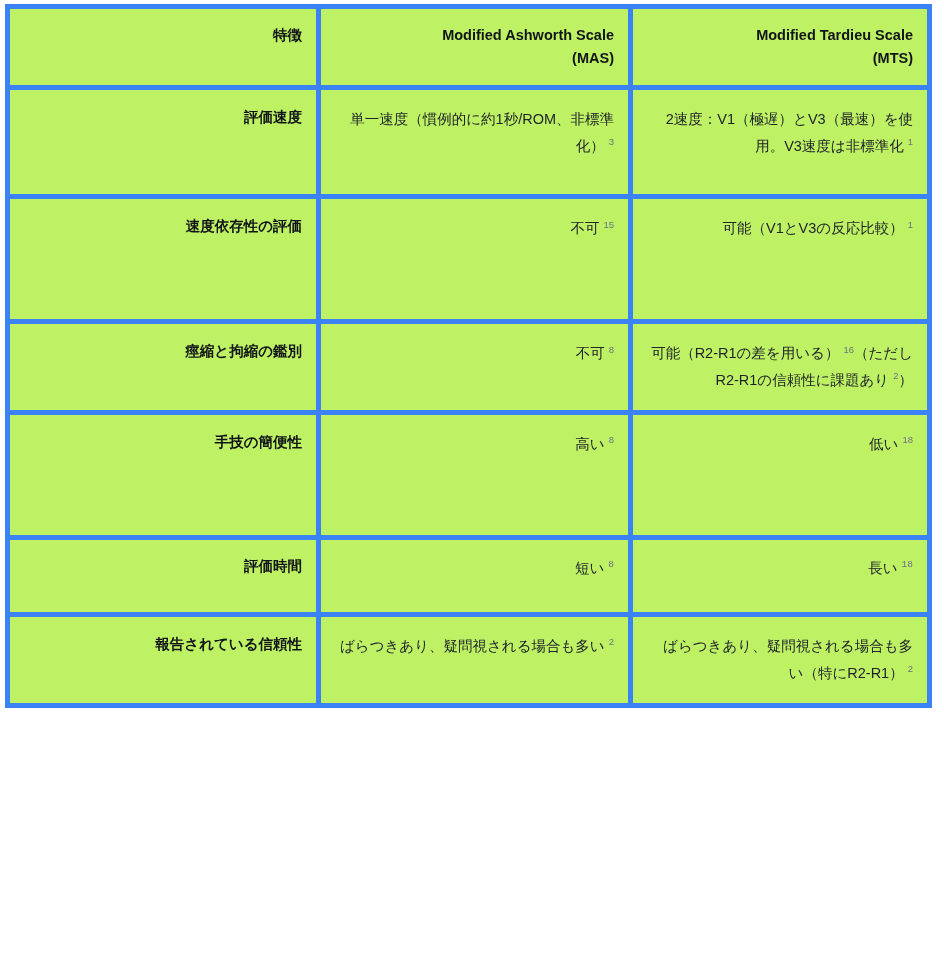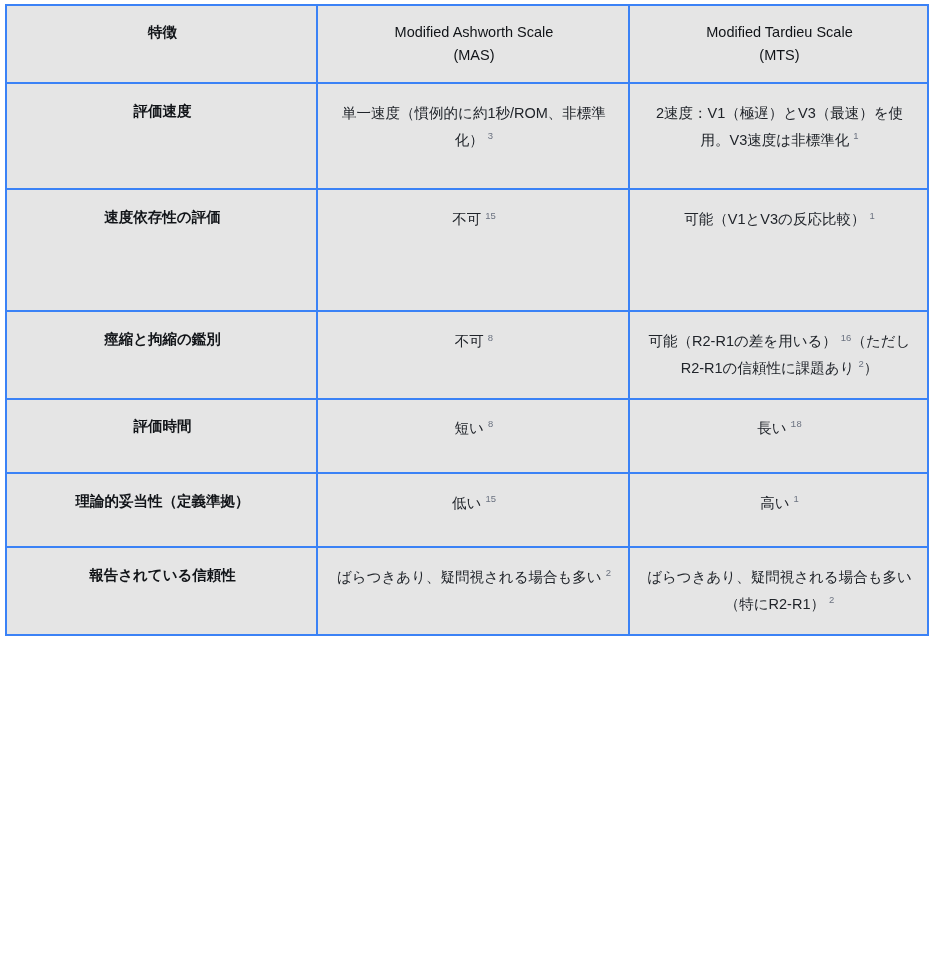--- a/index.html
+++ b/index.html
@@ -25,32 +25,32 @@
     table-layout: fixed;
     width: 922px;
     background: #fbfbfc;
   }
   table.compare col.c-feature { width: 311px; }
   table.compare col.c-mas     { width: 312px; }
   table.compare col.c-mts     { width: 299px; }
 
   table.compare td,
   table.compare th {
-    border: 2px solid #3b82f6;
+    border: 5px solid #3b82f6;
     vertical-align: top;
-    text-align: center;
+    text-align: right;
     padding: 16px 14px 16px 16px;
-    background: #e5e5e5;
+    background: #bef264;
     font-size: 14.5px;
     line-height: 1.85;
     font-weight: 400;
     color: #20242a;
   }
   table.compare thead th {
-    font-weight: 400;
+    font-weight: 700;
     font-size: 14.5px;
     line-height: 1.6;
     padding-top: 15px;
     padding-bottom: 15px;
     color: #111418;
   }
   table.compare thead th.feature-head {
     font-weight: 700;
   }
   table.compare tbody th.row-head {
@@ -131,40 +131,40 @@
         <th class="row-head"><span>痙縮と拘縮の鑑別</span></th>
         <td>
           <span class="cell-text"><span>不可</span><sup class="ref">8</sup></span>
         </td>
         <td>
           <span class="cell-text"><span>可能（R2-R1の差を用いる）</span><sup class="ref">16</sup><span>（ただしR2-R1の信頼性に課題あり</span><sup class="ref">2</sup><span>）</span></span>
         </td>
       </tr>
 
 
+      <tr data-row="5">
+        <th class="row-head"><span>手技の簡便性</span></th>
+        <td>
+          <span class="cell-text"><span>高い</span><sup class="ref">8</sup></span>
+        </td>
+        <td>
+          <span class="cell-text"><span>低い</span><sup class="ref">18</sup></span>
+        </td>
+      </tr>
 
       <tr data-row="6">
         <th class="row-head"><span>評価時間</span></th>
         <td>
           <span class="cell-text"><span>短い</span><sup class="ref">8</sup></span>
         </td>
         <td>
           <span class="cell-text"><span>長い</span><sup class="ref">18</sup></span>
         </td>
       </tr>
 
-      <tr data-row="7">
-        <th class="row-head"><span>理論的妥当性（定義準拠）</span></th>
-        <td>
-          <span class="cell-text"><span>低い</span><sup class="ref">15</sup></span>
-        </td>
-        <td>
-          <span class="cell-text"><span>高い</span><sup class="ref">1</sup></span>
-        </td>
-      </tr>
 
       <tr data-row="8">
         <th class="row-head"><span>報告されている信頼性</span></th>
         <td>
           <span class="cell-text"><span>ばらつきあり、疑問視される場合も多い</span><sup class="ref">2</sup></span>
         </td>
         <td>
           <span class="cell-text"><span>ばらつきあり、疑問視される場合も多い（特にR2-R1）</span><sup class="ref">2</sup></span>
         </td>
       </tr>

